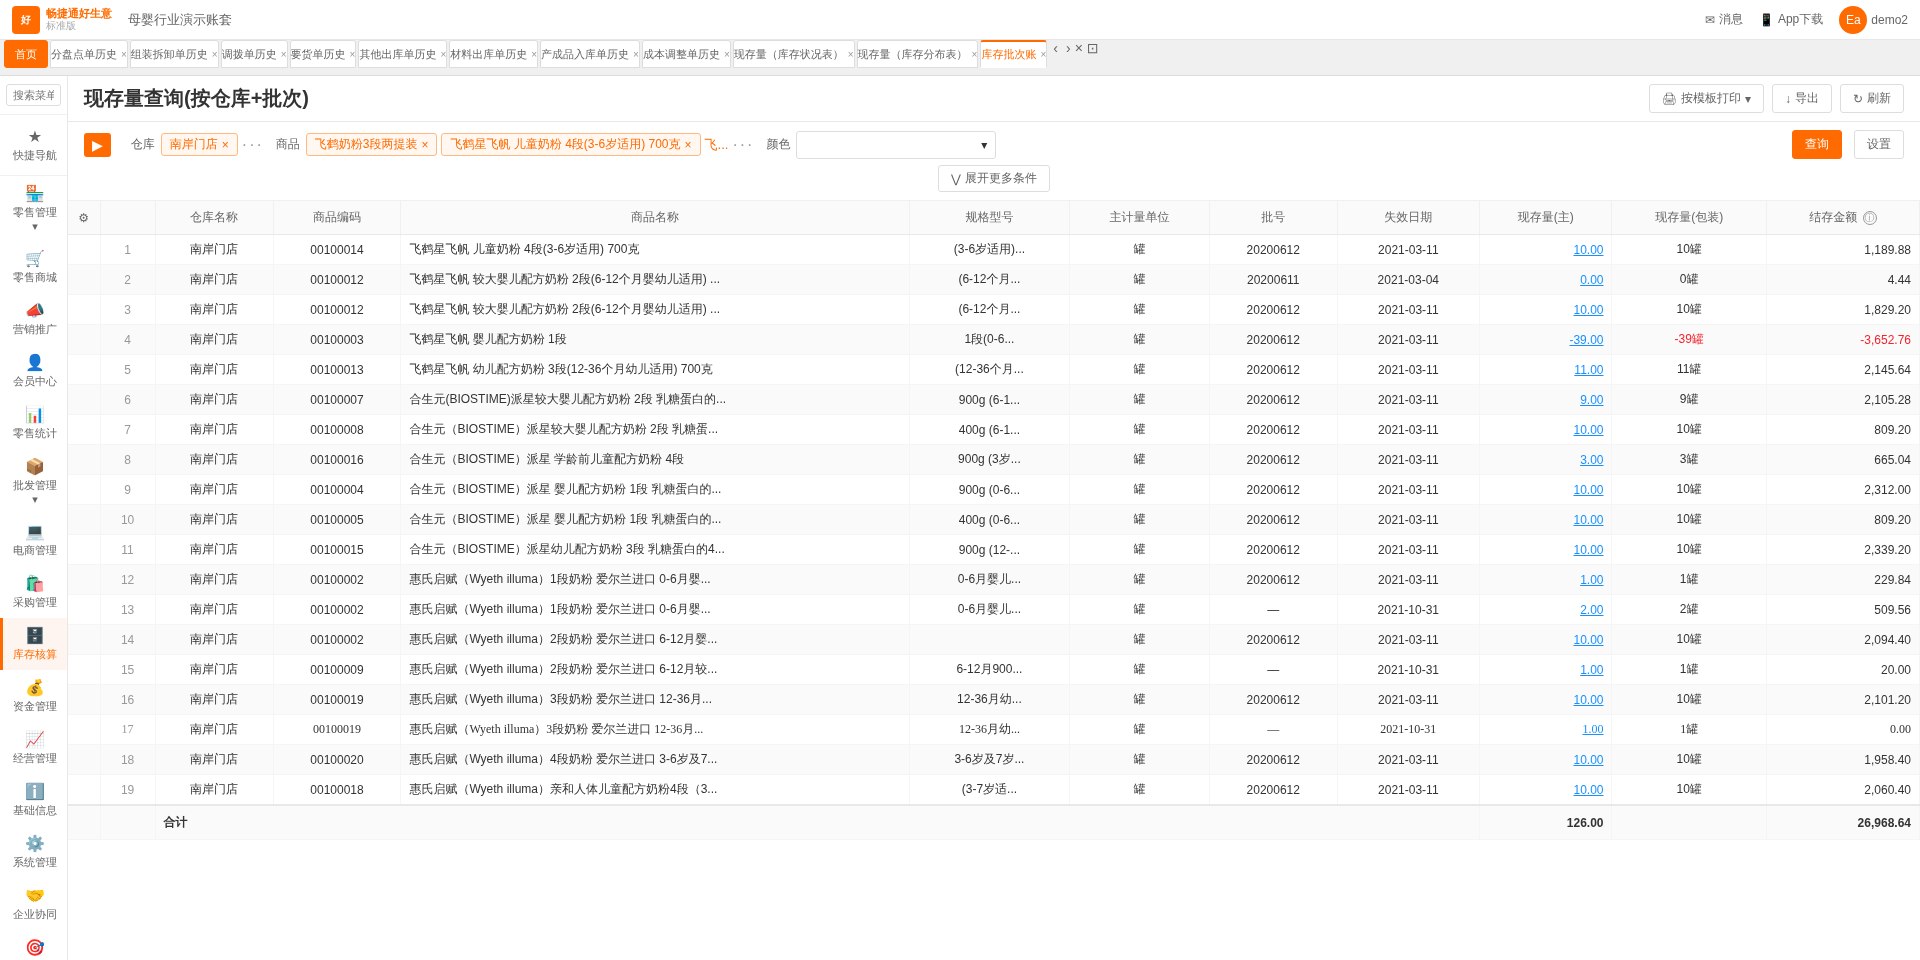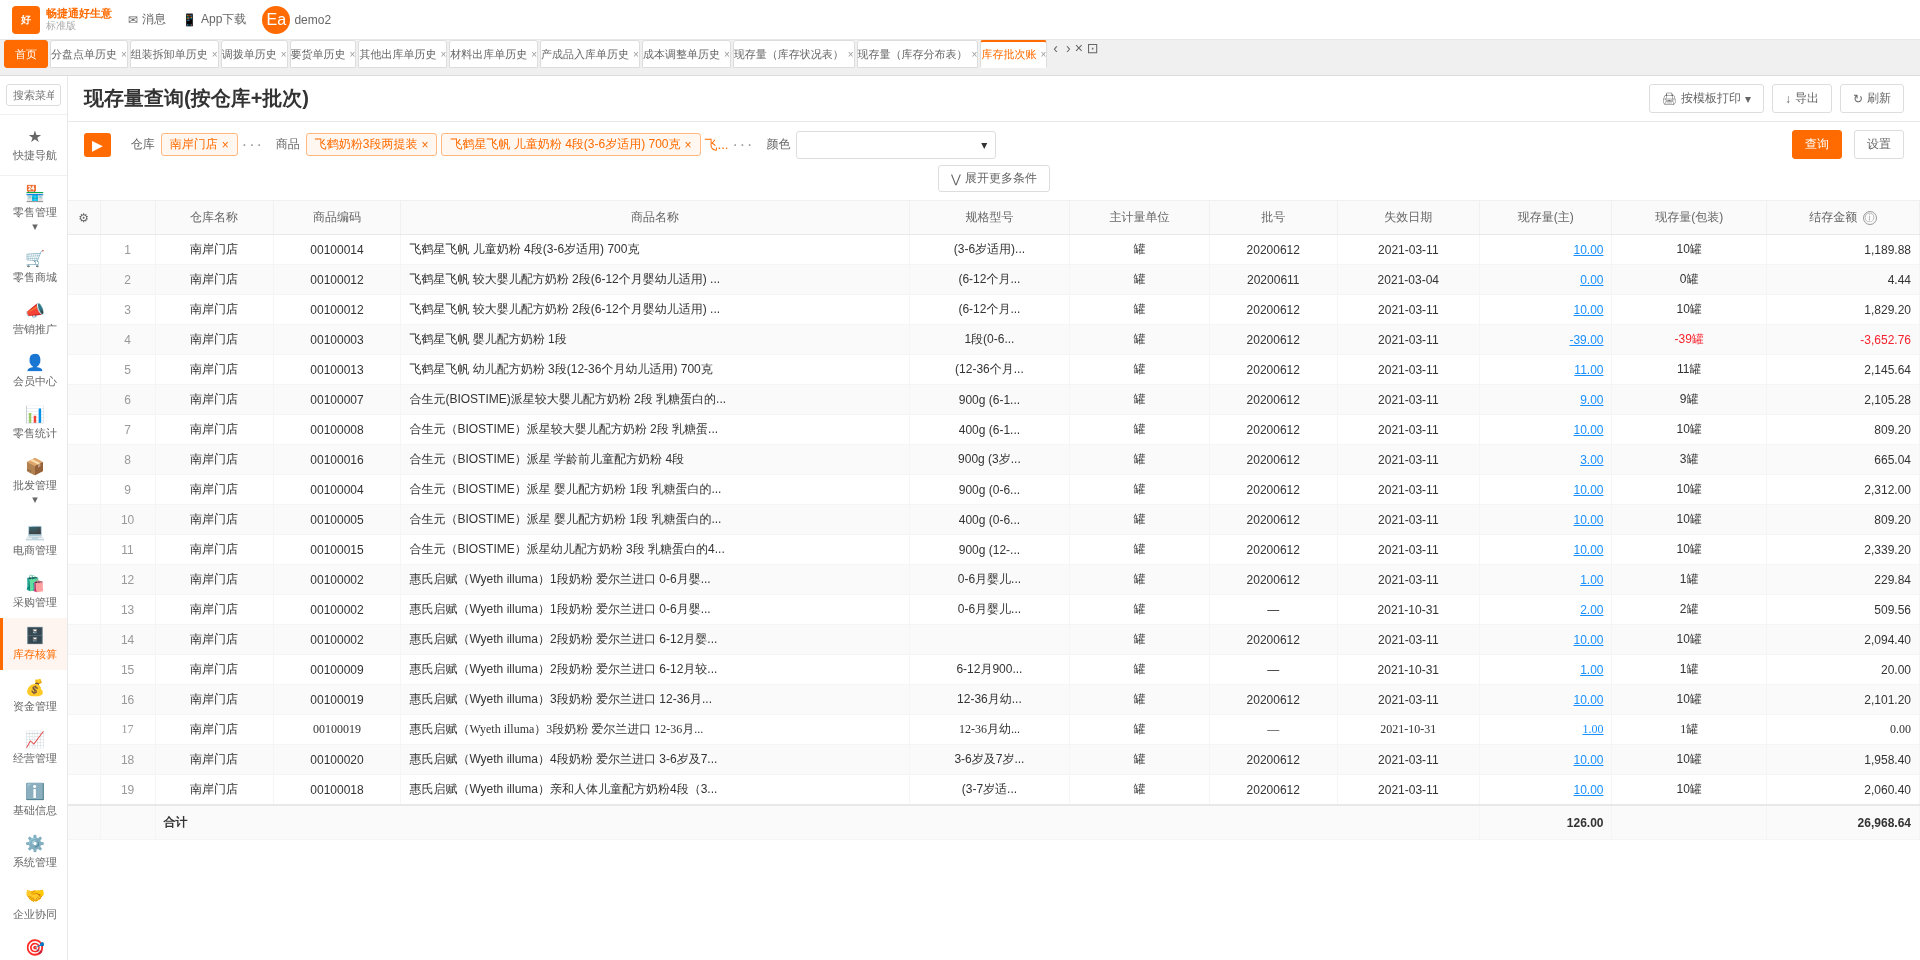--- a/index.html
+++ b/index.html
@@ -6,21 +6,21 @@
     body { font-family: 'Microsoft YaHei', Arial, sans-serif; font-size: 12px; background: #f5f5f5; color: #333; height: 960px; overflow: hidden; display: flex; flex-direction: column; }
 
     
     .top-bar { background: #fff; border-bottom: 1px solid #e8e8e8; display: flex; align-items: center; height: 40px; padding: 0 12px; gap: 16px; }
     .logo-area { display: flex; align-items: center; gap: 6px; }
     .logo-icon { width: 28px; height: 28px; background: #ff6b00; border-radius: 4px; display: flex; align-items: center; justify-content: center; color: white; font-size: 10px; font-weight: bold; }
     .logo-text { font-size: 11px; color: #ff6b00; font-weight: bold; line-height: 1.2; }
     .top-bar-title { font-size: 13px; color: #666; flex: 1; }
     .top-bar-actions { display: flex; align-items: center; gap: 16px; }
     .top-bar-action { display: flex; align-items: center; gap: 4px; color: #666; font-size: 12px; cursor: pointer; }
-    .user-avatar { width: 28px; height: 28px; border-radius: 50%; background: #ff6b00; display: flex; align-items: center; justify-content: center; color: white; font-size: 16px; }
+    .user-avatar { width: 28px; height: 28px; border-radius: 50%; background: #ff6b00; display: flex; align-items: center; justify-content: center; color: white; font-size: 12px; }
 
     
     .tab-bar { background: #f0f0f0; display: flex; align-items: flex-start; height: 36px; padding: 0 4px; overflow: hidden; border-bottom: 1px solid #ddd; }
     .tab-item { display: flex; align-items: center; padding: 0 0; height: 28px; background: #fff; border: 1px solid #ddd; border-radius: 3px 3px 0 0; margin-right: 2px; font-size: 11px; color: #666; cursor: pointer; white-space: nowrap; gap: 4px; flex-shrink: 0; }
     .tab-item.active { background: #fff; color: #ff6b00; border-bottom-color: #fff; border-top: 2px solid #ff6b00; }
     .tab-item .close-btn { color: #999; font-size: 10px; }
     .tab-home { background: #ff6b00; color: white; border-color: #ff6b00; border-radius: 3px; padding: 0 10px; }
     .tab-nav-btn { background: none; border: none; color: #666; cursor: pointer; padding: 0 4px; font-size: 14px; }
     .tab-close-all { background: none; border: none; color: #666; cursor: pointer; font-size: 14px; }
 
@@ -81,20 +81,21 @@
 <body>
 
 <div class="top-bar">
   <div class="logo-area">
     <div class="logo-icon">好</div>
     <div class="logo-text">
       <div>畅捷通好生意</div>
       <div style="font-size:10px;font-weight:normal;color:#aaa;">标准版</div>
     </div>
   </div>
+  <div class="top-bar-title">母婴行业演示账套</div>
   <div class="top-bar-actions">
     <div class="top-bar-action">
       <span>✉</span>
       <span>消息</span>
     </div>
     <div class="top-bar-action">
       <span>📱</span>
       <span>App下载</span>
     </div>
     <div class="top-bar-action">

